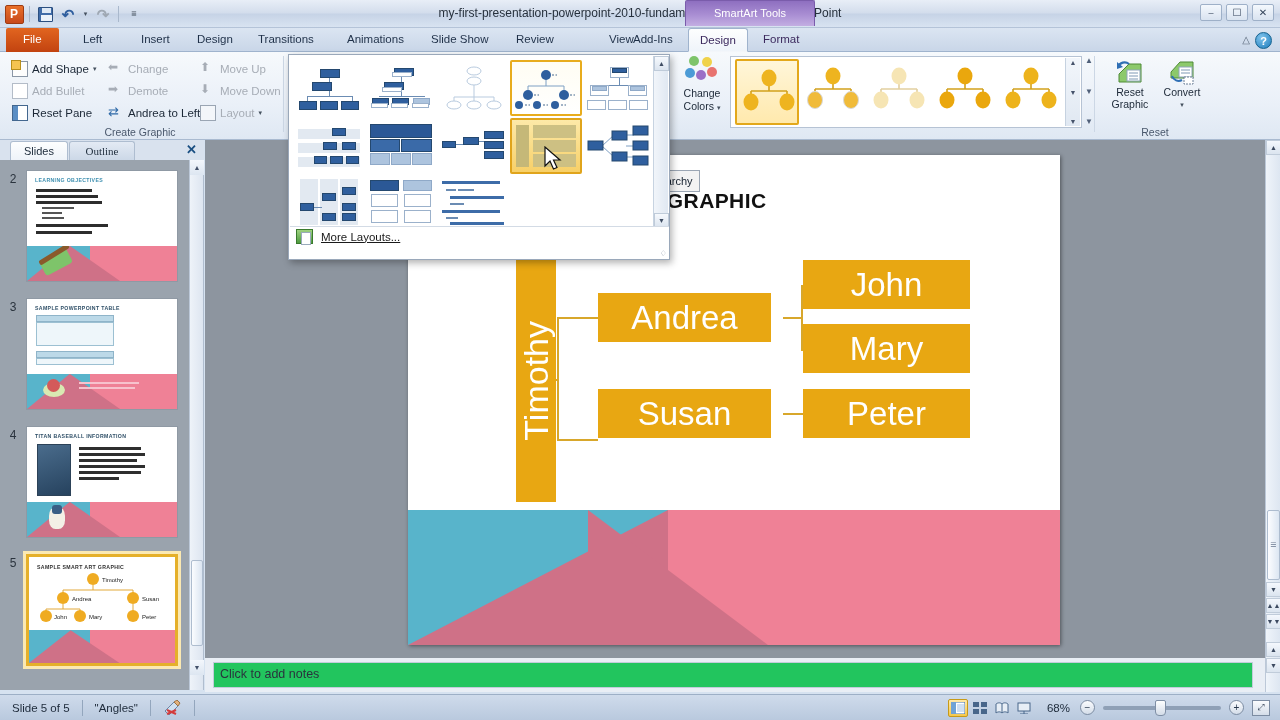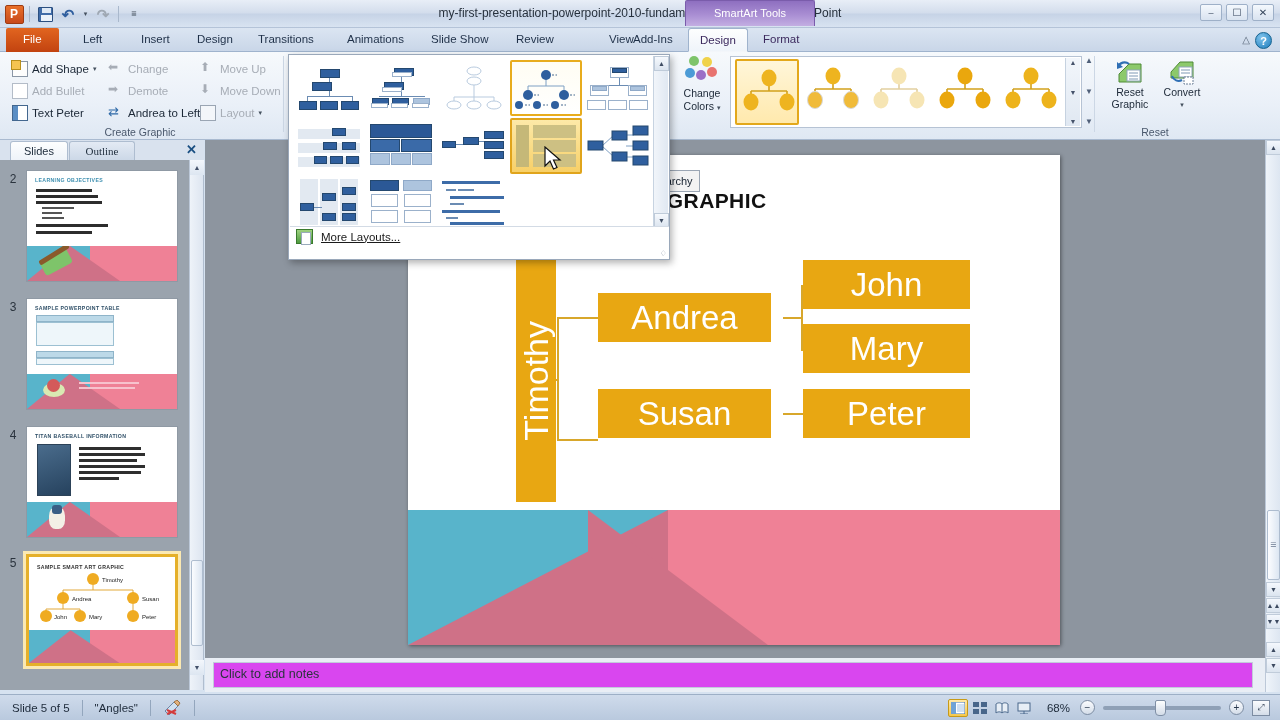--- a/index.html
+++ b/index.html
@@ -196,21 +196,21 @@
   .psb{width:15px;height:15px;display:flex;align-items:center;justify-content:center;font-size:7px;color:#3f4d63;
     background:linear-gradient(180deg,#f6f9fd,#dbe4ef);border:1px solid #bfcbd9;}
   #popup-foot{position:absolute;left:1px;bottom:13px;width:379px;height:20px;border-top:1px solid #d3dbe5;
     display:flex;align-items:center;gap:8px;padding-left:6px;background:#fff;}
   #popup-grip{position:absolute;right:2px;bottom:1px;font-size:8px;color:#8e99a8;}
   .ml-ico{width:17px;height:15px;background:linear-gradient(180deg,#9ed27f,#4e9a3e);border:1px solid #3a7a2d;position:relative;}
   .ml-ico:after{content:"";position:absolute;right:1px;top:2px;width:8px;height:11px;background:#fff;border:1px solid #9ab;}
 
   
   #notes{position:absolute;left:205px;top:658px;width:1060px;height:34px;background:#e9eef5;}
-  #notes-box{position:absolute;left:8px;top:4px;width:1040px;height:26px;background:#d946ef;border:1px solid #c2ccda;
+  #notes-box{position:absolute;left:8px;top:4px;width:1040px;height:26px;background:#22c55e;border:1px solid #c2ccda;
      font-size:12.5px;color:#2a333d;padding:4px 6px;}
 
   
   #mainscroll{position:absolute;right:0;top:140px;width:15px;height:552px;
     background:linear-gradient(90deg,#eff4fa,#dde6f1);border-left:1px solid #bcc8d8;}
   #ms-thumb{position:absolute;left:1px;width:13px;background:linear-gradient(90deg,#fcfdff,#dce6f2);
     border:1px solid #adbccf;border-radius:2px;display:flex;align-items:center;justify-content:center;}
   .ms-btn{position:absolute;left:0;width:15px;height:15px;display:flex;align-items:center;justify-content:center;
     font-size:7px;color:#3c4a60;background:linear-gradient(180deg,#f4f8fd,#dbe4ef);border:1px solid #c0ccda;}
 
@@ -291,21 +291,21 @@
         <span class="cg-ico ico-addshape"></span>
         <span>Add Shape</span>
         <span class="tiny-arrow">▾</span>
       </div>
       <div class="cmd dis">
         <span class="cg-ico ico-bullet"></span>
         <span>Add Bullet</span>
       </div>
       <div class="cmd">
         <span class="cg-ico ico-textpane"></span>
-        <span>Text Peter</span>
+        <span>Reset Pane</span>
       </div>
     </div>
     <div style="position:absolute;left:104px;top:6px;">
       <div class="cmd dis">
         <span class="cg-ico"><span class="arrow-g" style="color:#a7adb6">⬅</span></span>
         <span>Change</span>
       </div>
       <div class="cmd dis">
         <span class="cg-ico"><span class="arrow-g" style="color:#a7adb6">➡</span></span>
         <span>Demote</span>

